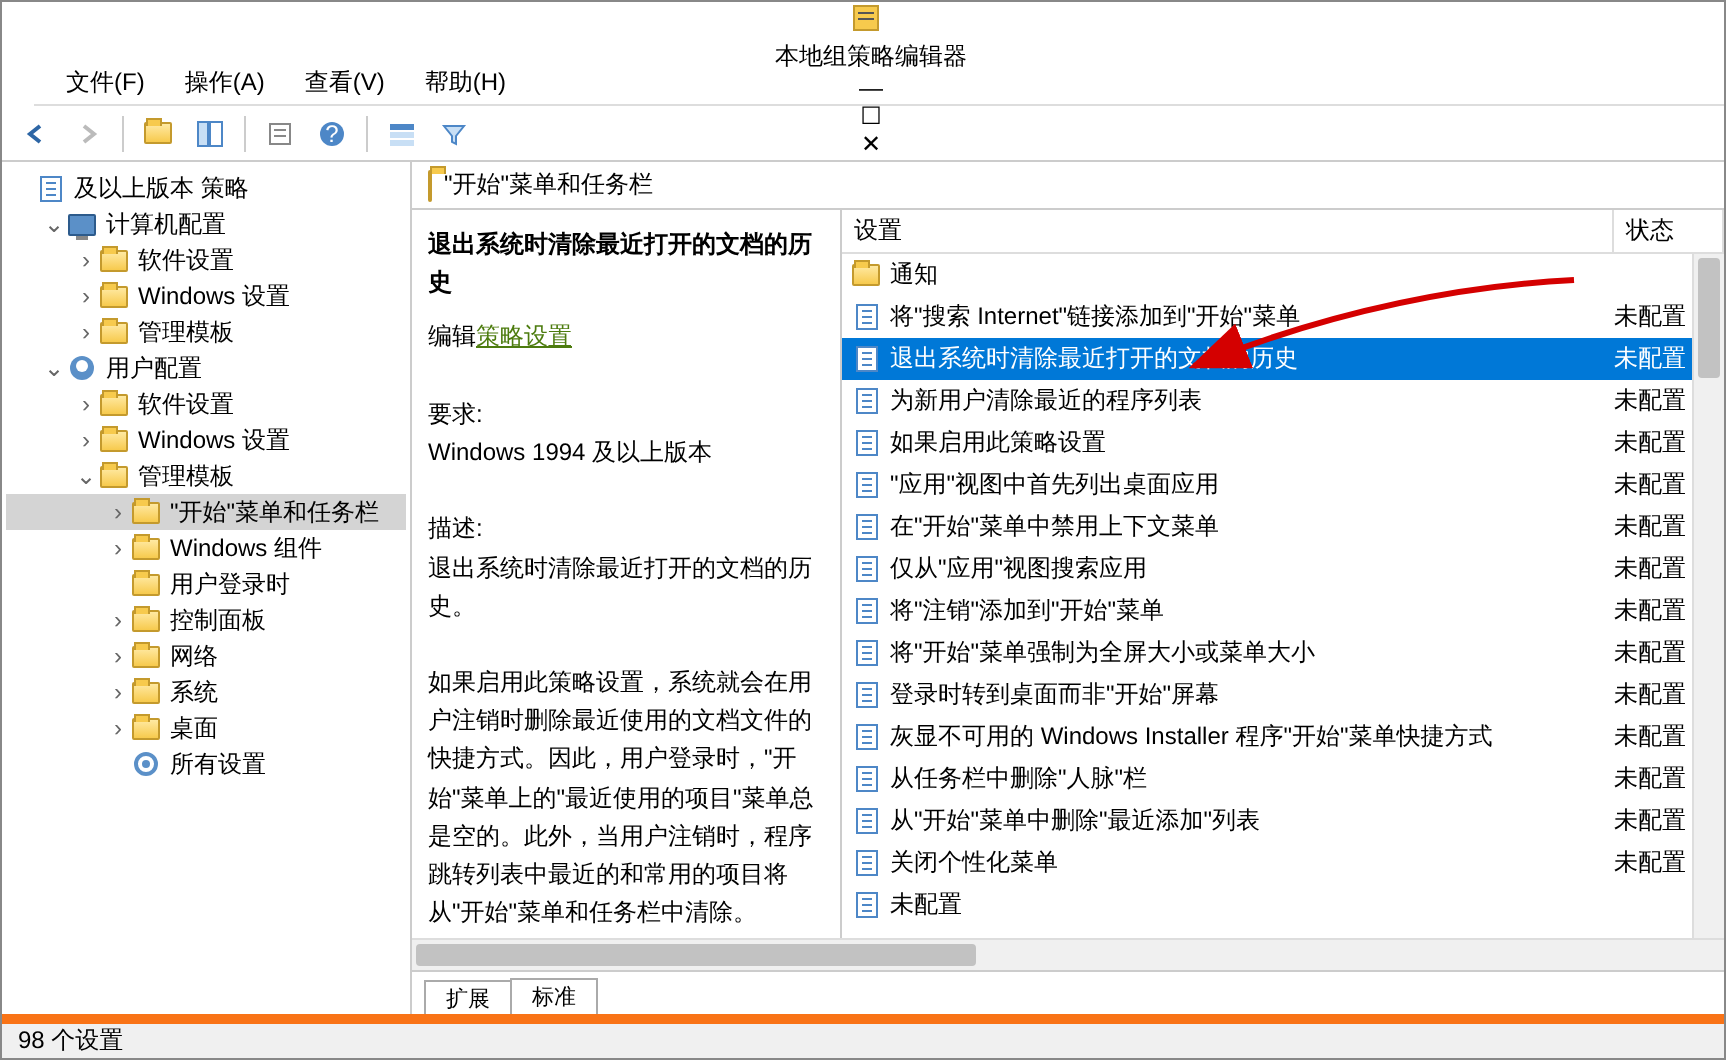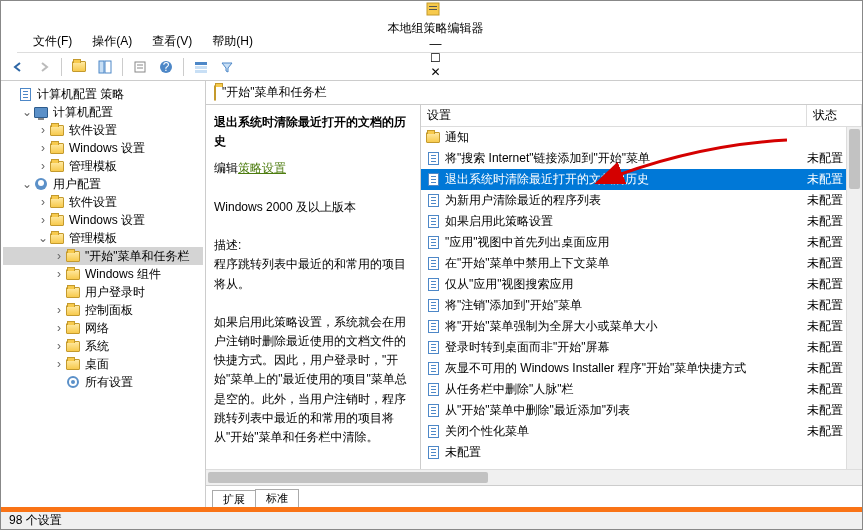--- a/index.html
+++ b/index.html
@@ -147,21 +147,21 @@
 </div>
 
 <div class="content">
 
   <div class="tree">
     <div class="node indent0">
         <span class="twisty"></span>
         <span class="ticon">
           <span class="ic-policy"></span>
         </span>
-        <span>计算机配置 策略</span>
+        <span>及以上版本 策略</span>
       </div>
     <div class="node indent1">
         <span class="twisty">⌄</span>
         <span class="ticon">
           <span class="ic-comp"></span>
         </span>
         <span>计算机配置</span>
       </div>
     <div class="node indent2">
         <span class="twisty">›</span>
@@ -278,24 +278,25 @@
       <span class="ficon"><span class="ic-folder"></span></span>
       <span>"开始"菜单和任务栏</span>
     </div>
 
     <div class="split">
 
       <div class="desc-pane">
         <div class="dtitle">退出系统时清除最近打开的文档的历史</div>
         <div><span>编辑</span><a href="#">策略设置</a></div>
         <br>
-        <div>Windows 2000 及以上版本</div>
+        <div>要求:</div>
+        <div>Windows 1994 及以上版本</div>
         <br>
         <div>描述:</div>
-        <div>程序跳转列表中最近的和常用的项目将从。</div>
+        <div>退出系统时清除最近打开的文档的历史。</div>
         <br>
         <div>如果启用此策略设置，系统就会在用户注销时删除最近使用的文档文件的快捷方式。因此，用户登录时，"开始"菜单上的"最近使用的项目"菜单总是空的。此外，当用户注销时，程序跳转列表中最近的和常用的项目将从"开始"菜单和任务栏中清除。</div>
       </div>
 
       <div class="list-pane">
         <div class="list-hdr">
           <div class="col c1">设置</div>
           <div class="col c2">状态</div>
         </div>
         <div class="list-body" id="list-body">

